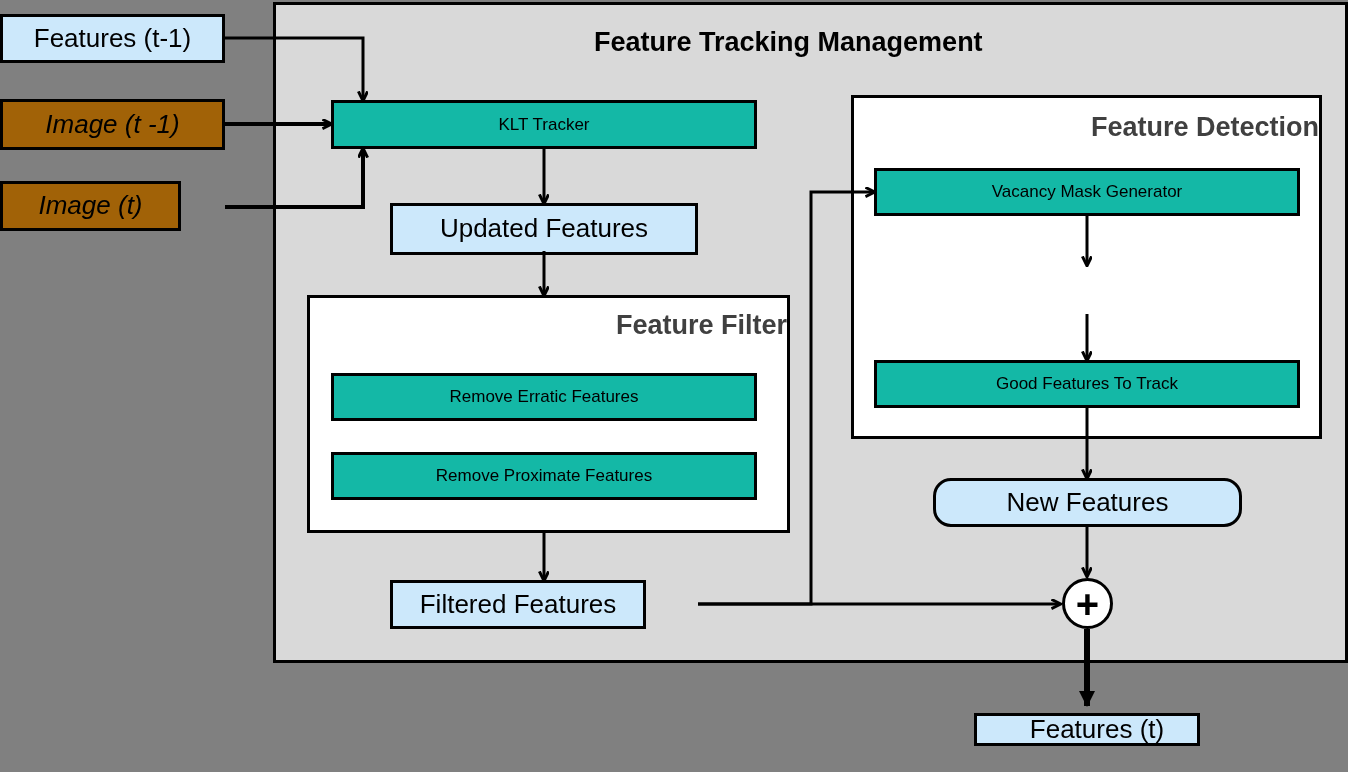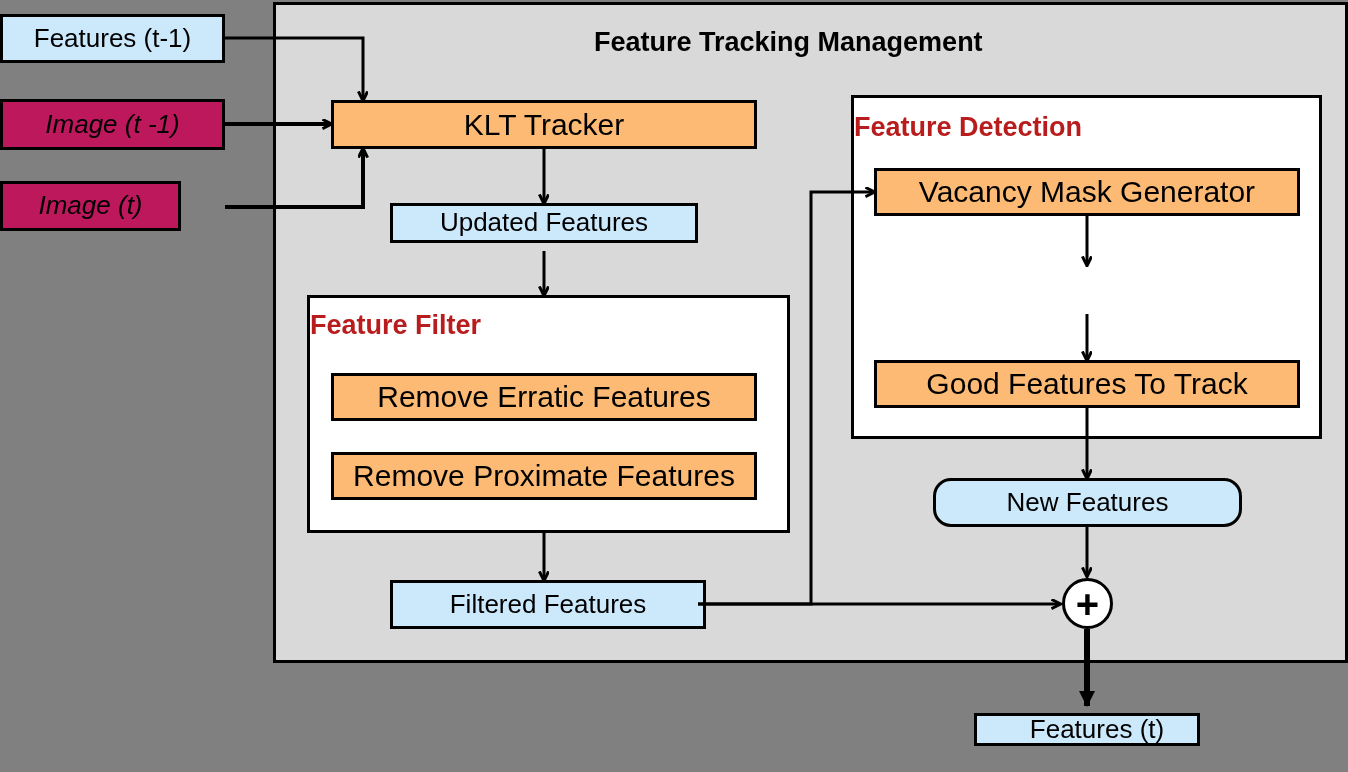--- a/index.html
+++ b/index.html
@@ -15,27 +15,27 @@
 
   .node {
     position:absolute;
     box-sizing:border-box;
     border:3px solid #000;
     display:flex; align-items:center; justify-content:center;
     text-align:center;
     line-height:1.05;
     color:#000;
   }
-  .proc    { background:#fdba74; font-size:30px; }
+  .proc    { background:#14b8a6; font-size:17px; }
   .data-b  { background:#cce8fb; font-size:26px; }
-  .data-p  { background:#be185d; font-size:26px; font-style:italic; }
+  .data-p  { background:#a16207; font-size:26px; font-style:italic; }
   .group   { background:#ffffff; display:block; }
   .grouptitle {
     position:absolute; left:0; right:0;
-    text-align:left; font-weight:bold; font-size:27px; color:#b91c1c;
+    text-align:right; font-weight:bold; font-size:27px; color:#404040;
   }
   .maincontainer {
     position:absolute;
     background:#d9d9d9;
     border:3px solid #000;
     box-sizing:border-box;
   }
   .maintitle {
     position:absolute; font-weight:bold; font-size:27px; color:#000000;
     white-space:nowrap;
@@ -63,35 +63,35 @@
     <span>Image (t -1)</span>
   </div>
   <div class="node data-p" style="left:0px; top:181px; width:181px; height:50px;">
     <span>Image (t)</span>
   </div>
 
   <div class="node proc" style="left:331px; top:100px; width:426px; height:49px;">
     <span>KLT Tracker</span>
   </div>
 
-  <div class="node data-b" style="left:390px; top:203px; width:308px; height:40px;">
+  <div class="node data-b" style="left:390px; top:203px; width:308px; height:52px;">
     <span>Updated Features</span>
   </div>
 
   <div class="node group" style="left:307px; top:295px; width:483px; height:238px;">
     <div class="grouptitle" style="top:13px;">Feature Filter</div>
   </div>
   <div class="node proc" style="left:331px; top:373px; width:426px; height:48px;">
     <span>Remove Erratic Features</span>
   </div>
   <div class="node proc" style="left:331px; top:452px; width:426px; height:48px;">
     <span>Remove Proximate Features</span>
   </div>
 
-  <div class="node data-b" style="left:390px; top:580px; width:316px; height:49px;text-align:center;">
+  <div class="node data-b" style="left:390px; top:580px; width:256px; height:49px;text-align:center;">
     <span>Filtered Features</span>
   </div>
 
   <div class="node group" style="left:851px; top:95px; width:471px; height:344px;">
     <div class="grouptitle" style="top:15px;">Feature Detection</div>
   </div>
   <div class="node proc" style="left:874px; top:168px; width:426px; height:48px;">
     <span>Vacancy Mask Generator</span>
   </div>
   <div class="node proc" style="left:874px; top:360px; width:426px; height:48px;">

